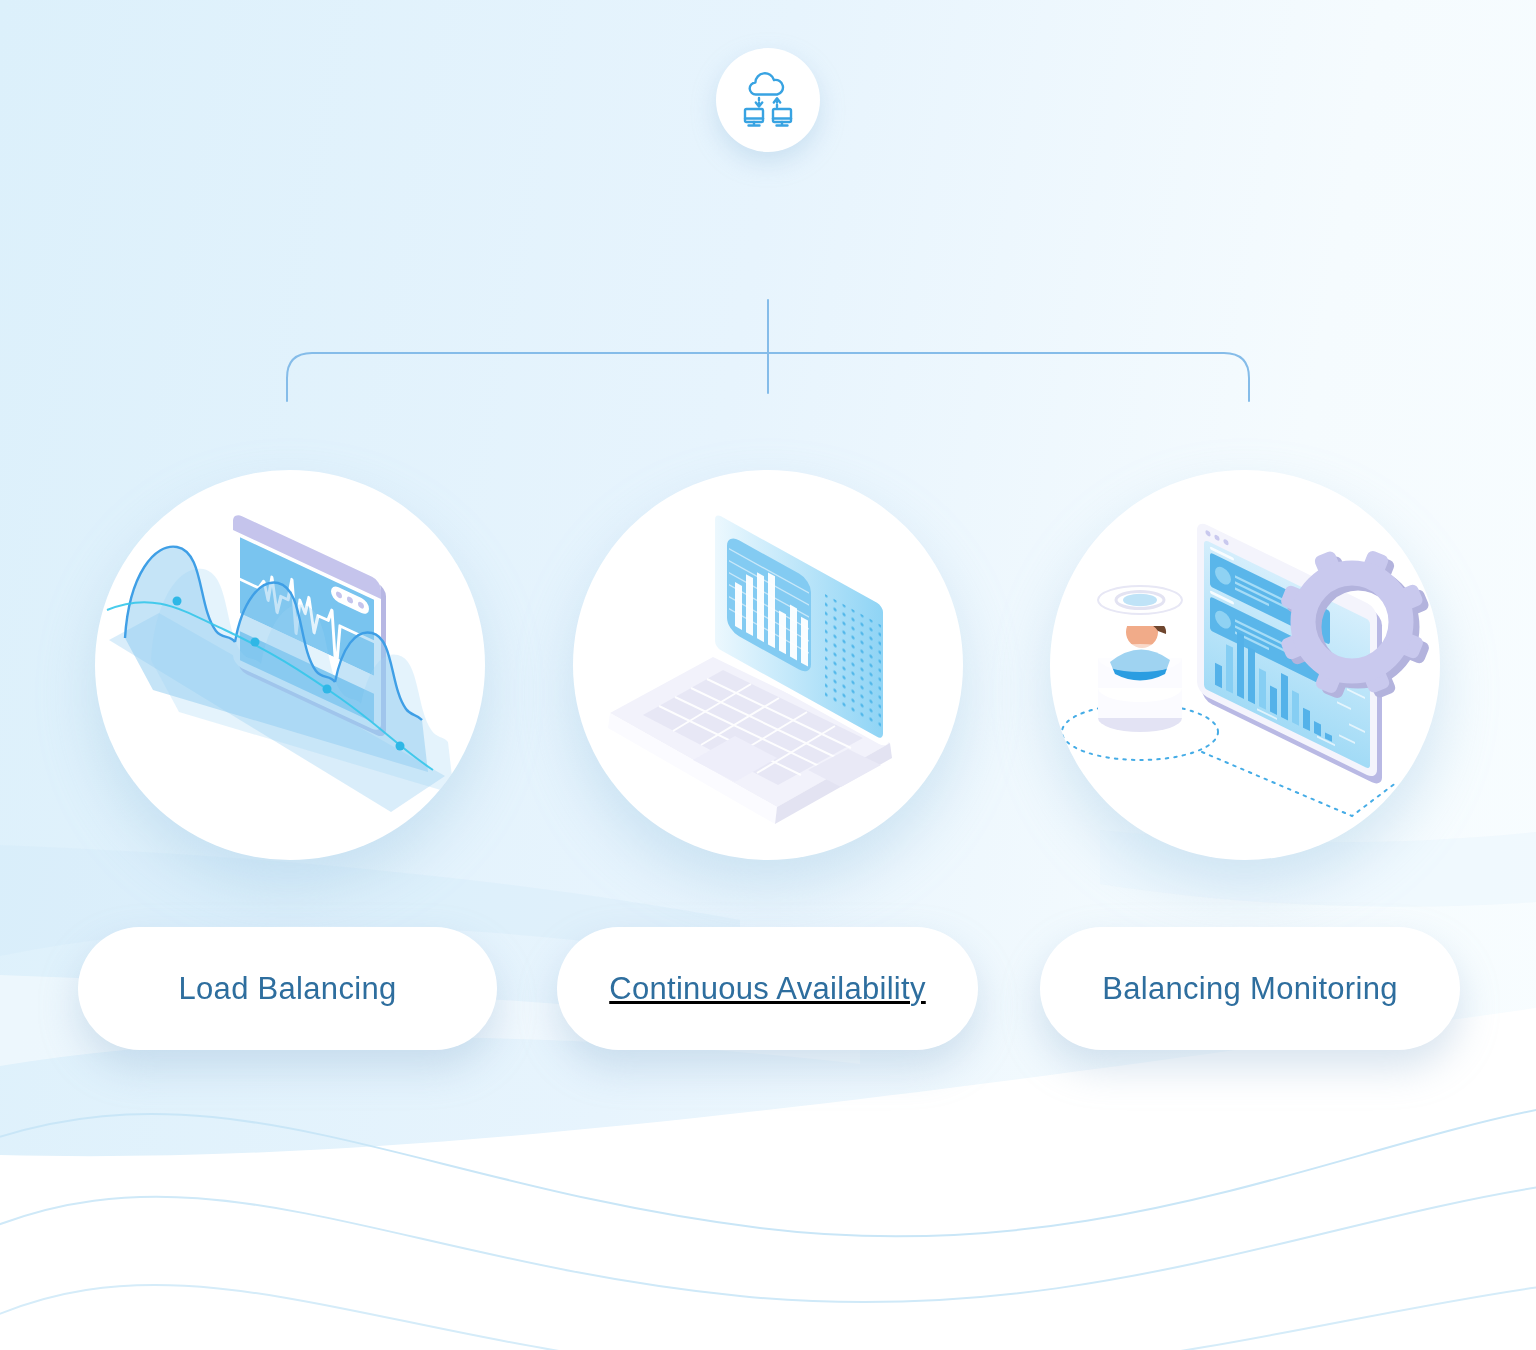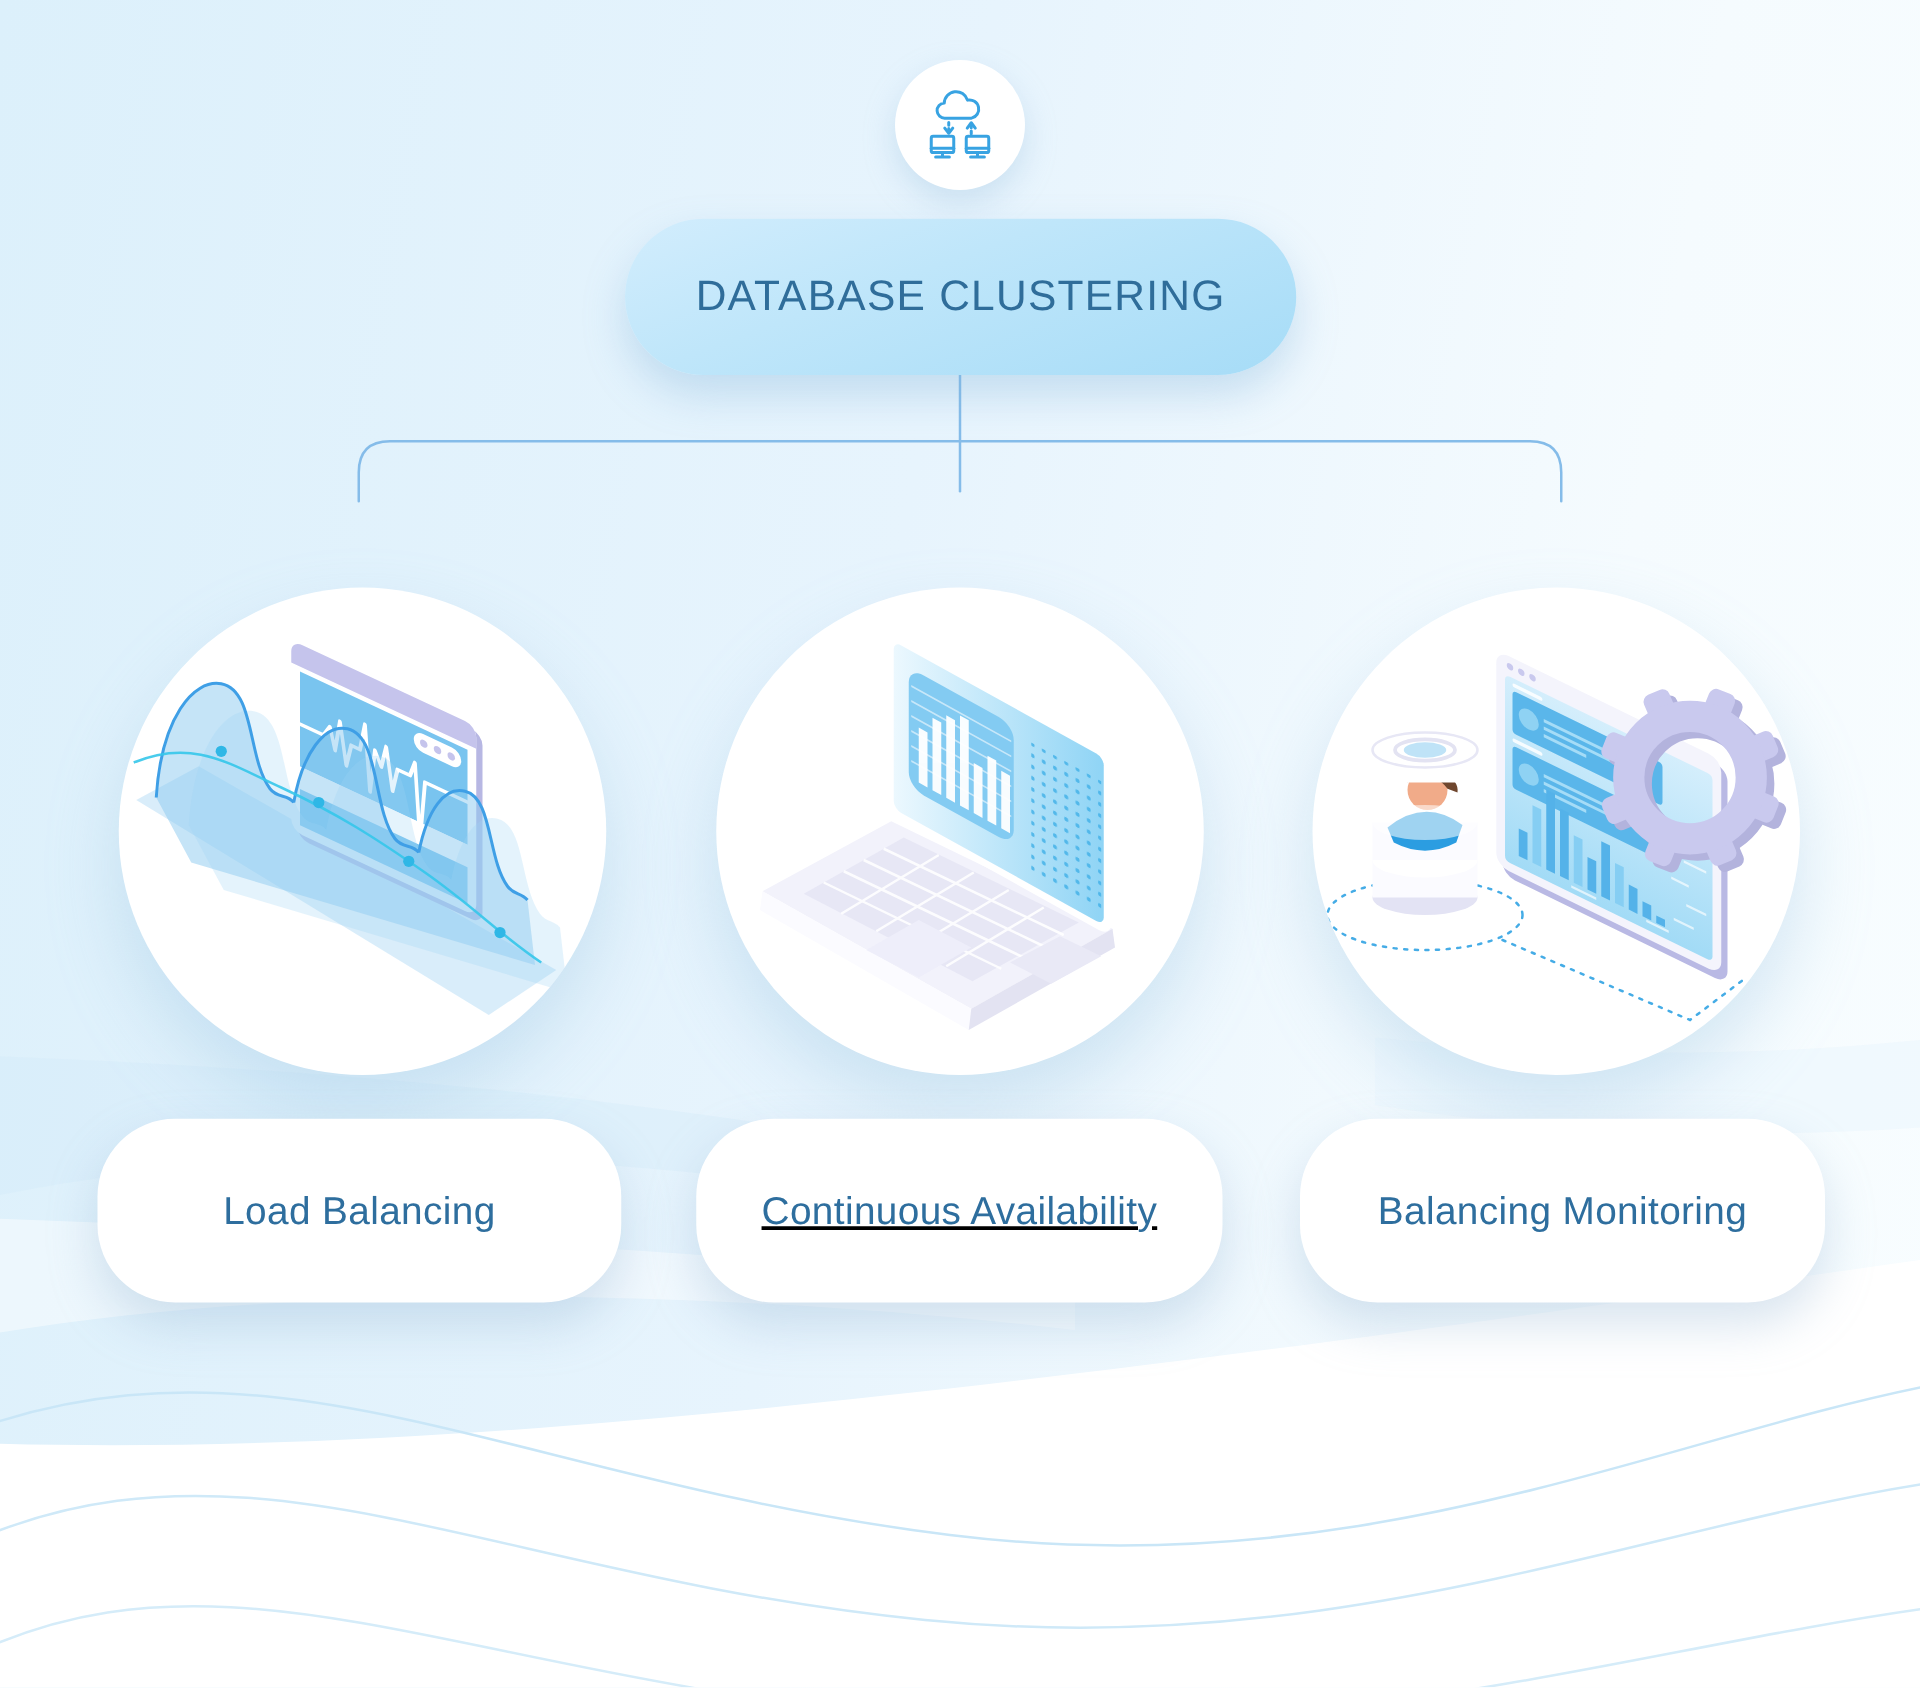--- a/index.html
+++ b/index.html
@@ -37,21 +37,21 @@
     width:390px;height:390px;border-radius:50%;background:#ffffff;
     box-shadow:0 28px 55px rgba(156,196,226,.38);
     top:470px;
   }
   #circle-load{left:95px;}
   #circle-avail{left:573px;}
   #circle-monitor{left:1050px;}
 
   
   .label-pill{
-    top:895px;height:147px;border-radius:62px;background:#ffffff;
+    top:927px;height:123px;border-radius:62px;background:#ffffff;
     box-shadow:0 18px 38px rgba(152,185,214,.38);
     display:flex;align-items:center;justify-content:center;
   }
   #pill-load{left:78px;width:419px;}
   #pill-avail{left:557px;width:421px;text-decoration:underline;}
   #pill-monitor{left:1040px;width:420px;}
   .label-pill span{color:#2e6e9e;font-size:31px;font-weight:500;letter-spacing:.3px;}
 
   .stroke-line{stroke:#85bce9;stroke-width:2;fill:none;stroke-linecap:round;}
 </style>
@@ -90,23 +90,20 @@
         <rect x="13" y="45" width="18" height="13" rx="1.5"></rect>
         <path d="M13,54.5 h18"></path>
         <path d="M22,58 v3.5 M16.5,61.5 h11"></path>
         <rect x="41" y="45" width="18" height="13" rx="1.5"></rect>
         <path d="M41,54.5 h18"></path>
         <path d="M50,58 v3.5 M44.5,61.5 h11"></path>
       </g>
     </svg>
   </div>
 
-  <div class="abs title-pill">
-    <span>DATABASE CLUSTERING</span>
-  </div>
 
   <div class="abs branch-circle" id="circle-load">
     <svg width="390" height="390" viewBox="0 0 390 390">
       <defs>
           <clipPath id="clipL">
             <circle cx="195" cy="195" r="195"></circle>
           </clipPath>
         </defs>
       <g clip-path="url(#clipL)">
         <path d="M14,170 L64,143 L350,306 L296,342 Z" fill="#cfe9f9" opacity="0.8"></path>

